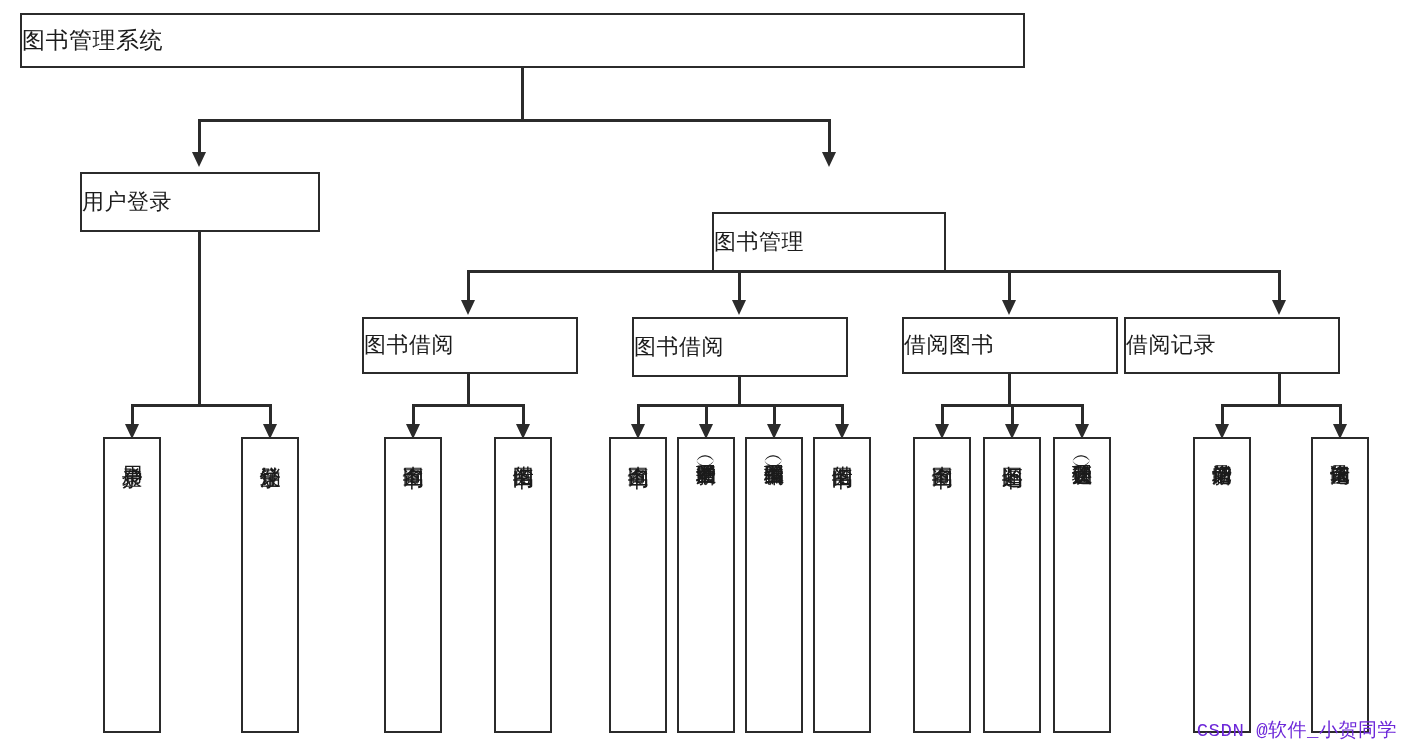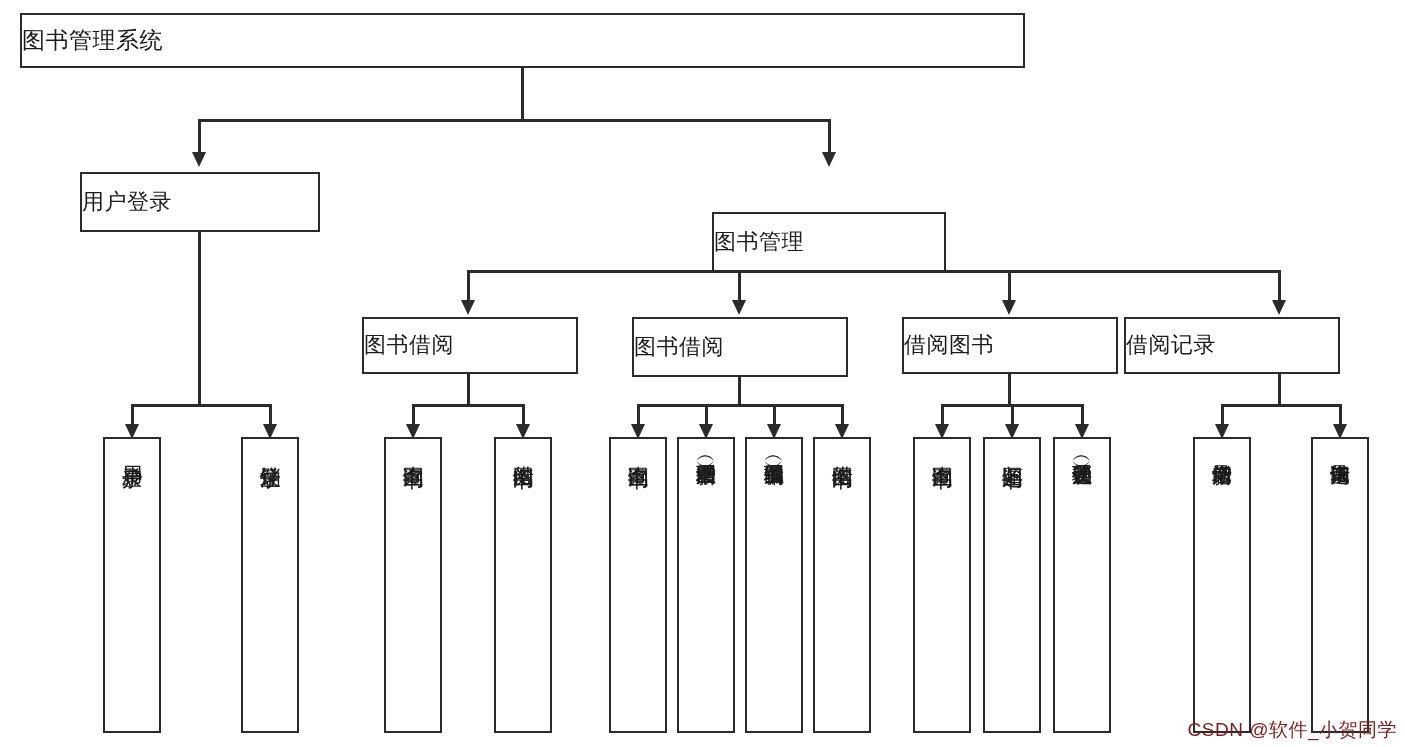--- a/index.html
+++ b/index.html
@@ -75,25 +75,25 @@
     border-top: 15px solid #2b2b2b;
     z-index: 2;
   }
 
   
   #watermark {
     position: absolute;
     right: 8px;
     bottom: 4px;
     font-size: 19px;
-    color: #7f1d1d;
+    color: #6d28d9;
     letter-spacing: 0.5px;
     z-index: 6;
     white-space: nowrap;
-    font-family: Liberation Sans, sans-serif;
+    font-family: Liberation Mono, monospace;
   }
 </style>
 </head>
 <body>
 
 <div id="canvas">
 
   <div class="node h root" style="left:20px; top:13px; width:1005px; height:55px;">
     <span class="label">图书管理系统</span>
   </div>

